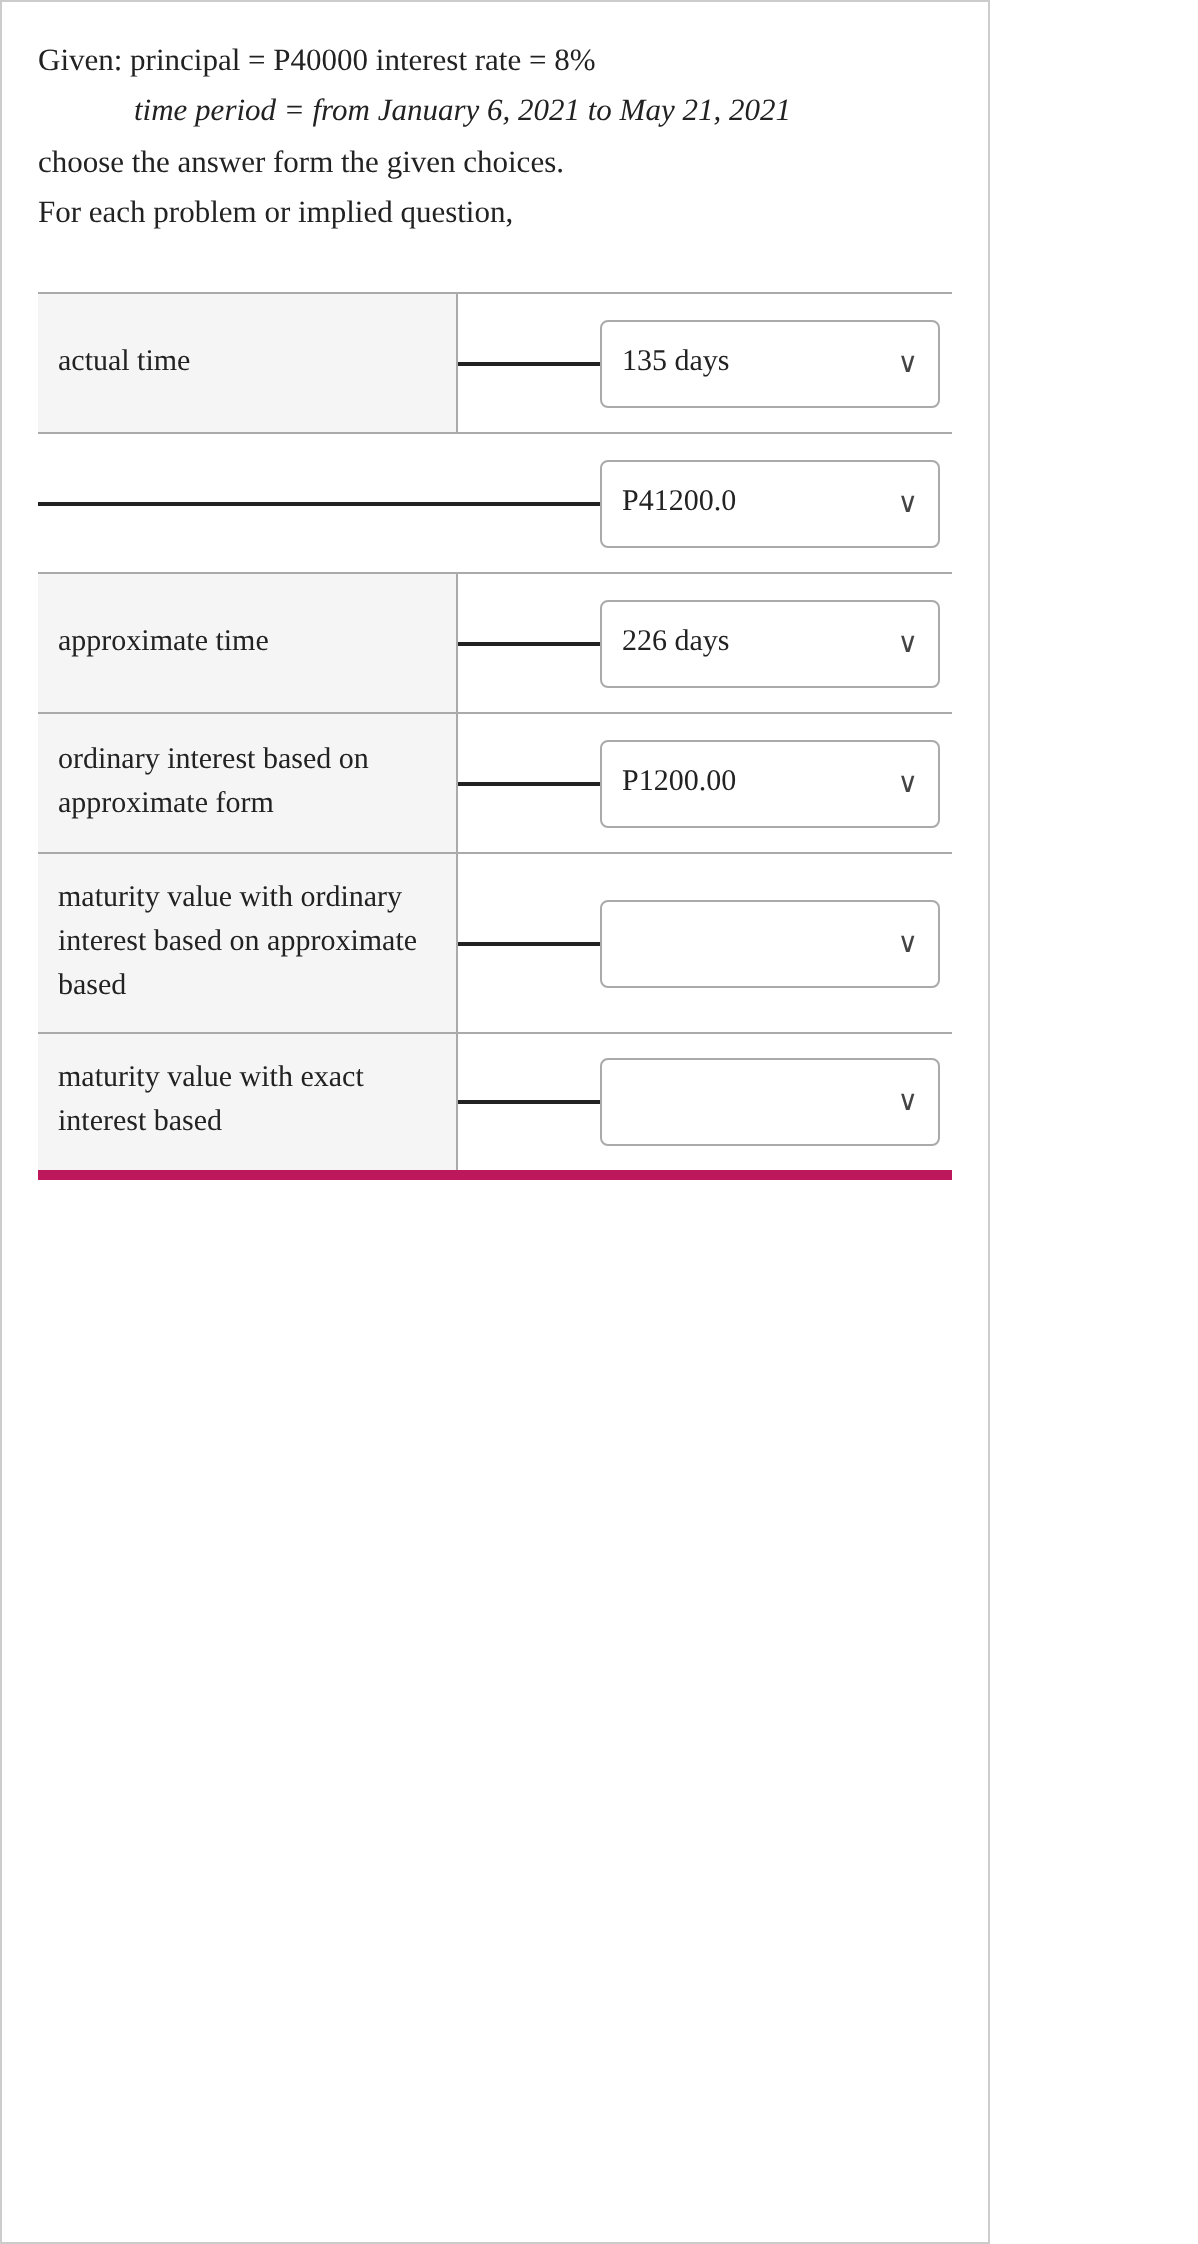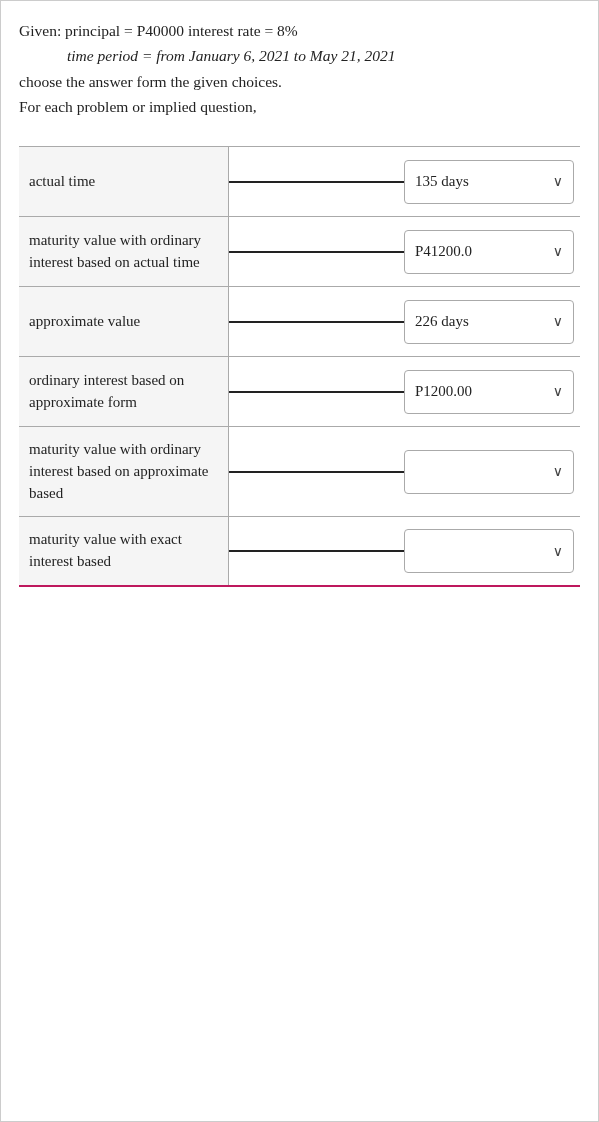--- a/index.html
+++ b/index.html
@@ -11,21 +11,21 @@
     body {
       width: 599px;
       min-height: 1122px;
       background: #ffffff;
       font-family: Georgia, 'Times New Roman', serif;
       font-size: 16px;
       color: #222;
     }
 
     .page-container {
-      width: 599px;
+      width: 495px;
       min-height: 1122px;
       padding: 18px 18px 18px 18px;
       background: #fff;
       border: 1px solid #ccc;
     }
 
     .problem-text {
       font-size: 15.5px;
       line-height: 1.5;
       margin-bottom: 28px;
@@ -47,21 +47,21 @@
     }
 
     .question-row {
       display: flex;
       align-items: center;
       border-top: 1px solid #aaa;
       min-height: 70px;
     }
 
     .question-row:last-child {
-      border-bottom: 2px solid #be185d;
+      border-bottom: 5px solid #be185d;
       justify-content: center;
     }
 
     .question-label {
       width: 210px;
       min-width: 210px;
       padding: 12px 10px 12px 10px;
       font-size: 15px;
       line-height: 1.45;
       background: #f5f5f5;
@@ -124,33 +124,30 @@
         <span>actual time</span>
       </div>
       <div class="connector-line"></div>
       <div class="answer-dropdown">
         <span class="answer-value">135 days</span>
         <span class="chevron">∨</span>
       </div>
     </div>
 
     <div class="question-row">
-      <div class="question-label">
-        <span>maturity value with ordinary interest based on actual time</span>
-      </div>
       <div class="connector-line"></div>
       <div class="answer-dropdown">
         <span class="answer-value">P41200.0</span>
         <span class="chevron">∨</span>
       </div>
     </div>
 
     <div class="question-row">
       <div class="question-label">
-        <span>approximate value</span>
+        <span>approximate time</span>
       </div>
       <div class="connector-line"></div>
       <div class="answer-dropdown">
         <span class="answer-value">226 days</span>
         <span class="chevron">∨</span>
       </div>
     </div>
 
     <div class="question-row">
       <div class="question-label">

